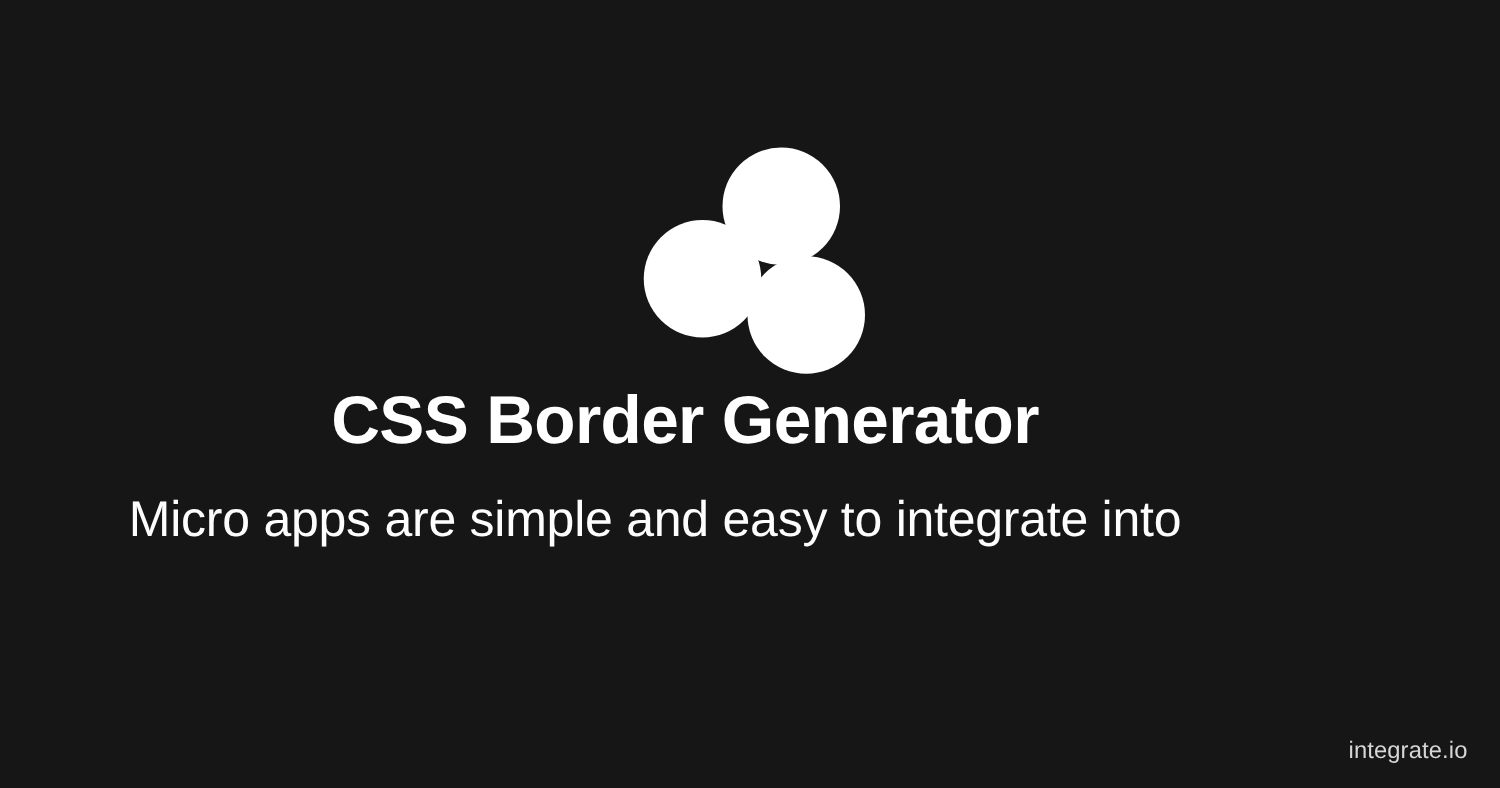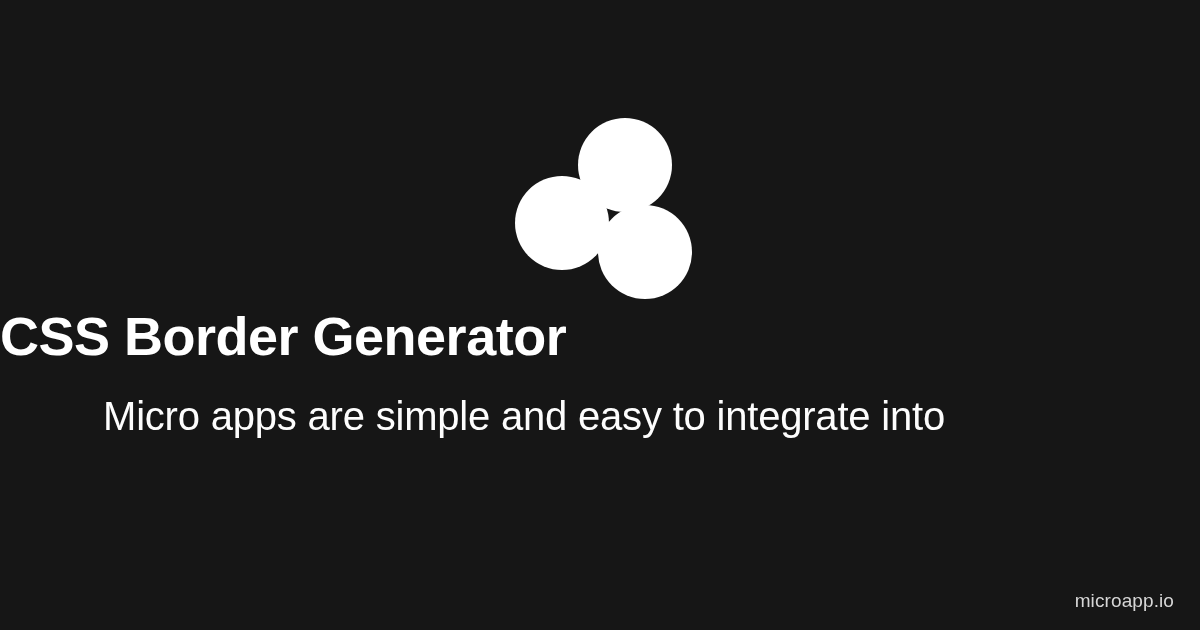--- a/index.html
+++ b/index.html
@@ -41,21 +41,21 @@
     top: 0;
     display: block;
   }
 
   
   .title {
     position: absolute;
     left: 0;
     top: 305px;
     width: 1096px;
-    text-align: left;
+    text-align: center;
     font-size: 54px;
     font-weight: 700;
     line-height: 1.18;
     letter-spacing: -0.5px;
     color: #ffffff;
     white-space: nowrap;
   }
 
   
   .subtitle {
@@ -101,15 +101,15 @@
       </g>
     </svg>
   </div>
 
   <h1 class="title" style="color: rgb(255, 255, 255);">CSS Border Generator</h1>
 
   <p class="subtitle">
     <span class="sub-line">Micro apps are simple and easy to integrate into</span>
   </p>
 
-  <div class="footer" style="color: rgb(214, 214, 214);">microapp.io</div>
+  <div class="footer" style="color: rgb(214, 214, 214);">integrate.io</div>
 
 </div>
 
 </body></html>

